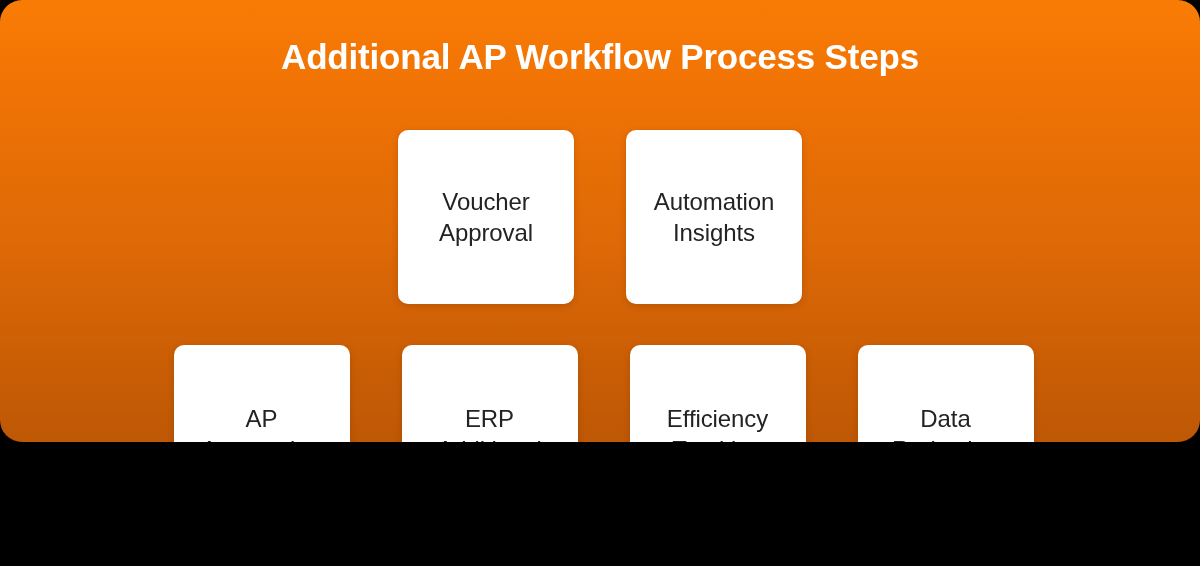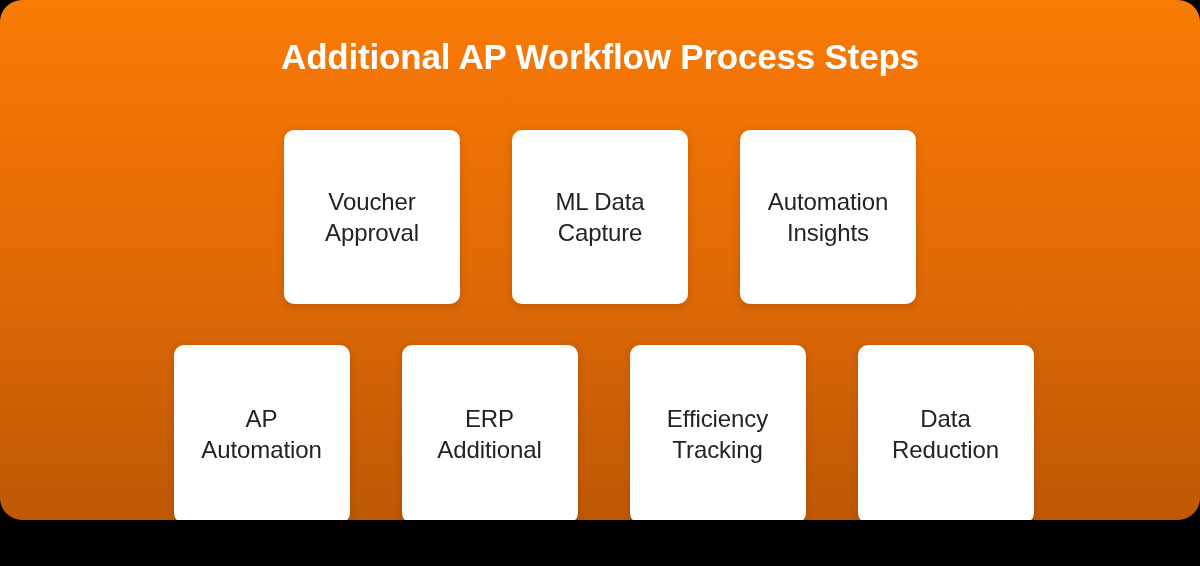--- a/index.html
+++ b/index.html
@@ -9,21 +9,21 @@
     background: #000000;
   }
   body {
     font-family: "Liberation Sans", "DejaVu Sans", sans-serif;
     -webkit-font-smoothing: antialiased;
   }
 
   .infographic {
     position: relative;
     width: 1200px;
-    height: 520px;
+    height: 442px;
     box-sizing: border-box;
     border-radius: 22px;
     overflow: hidden;
     background: linear-gradient(180deg, #F97C06 0%, #F17405 18%, #DE6906 55%, #C85D05 85%, #BE5805 100%);
   }
 
   .title {
     position: absolute;
     top: 36px;
     left: 0;
@@ -94,24 +94,20 @@
   <div class="title">Additional AP Workflow Process Steps</div>
 
   <div class="rows">
 
     <div class="card-row row-1">
       <div class="card">
         <span class="card-label">Voucher
 Approval</span>
       </div>
       <div class="card">
-        <span class="card-label">ML Data
-Capture</span>
-      </div>
-      <div class="card">
         <span class="card-label">Automation
 Insights</span>
       </div>
     </div>
 
     <div class="card-row row-2">
       <div class="card">
         <span class="card-label">AP
 Automation</span>
       </div>

